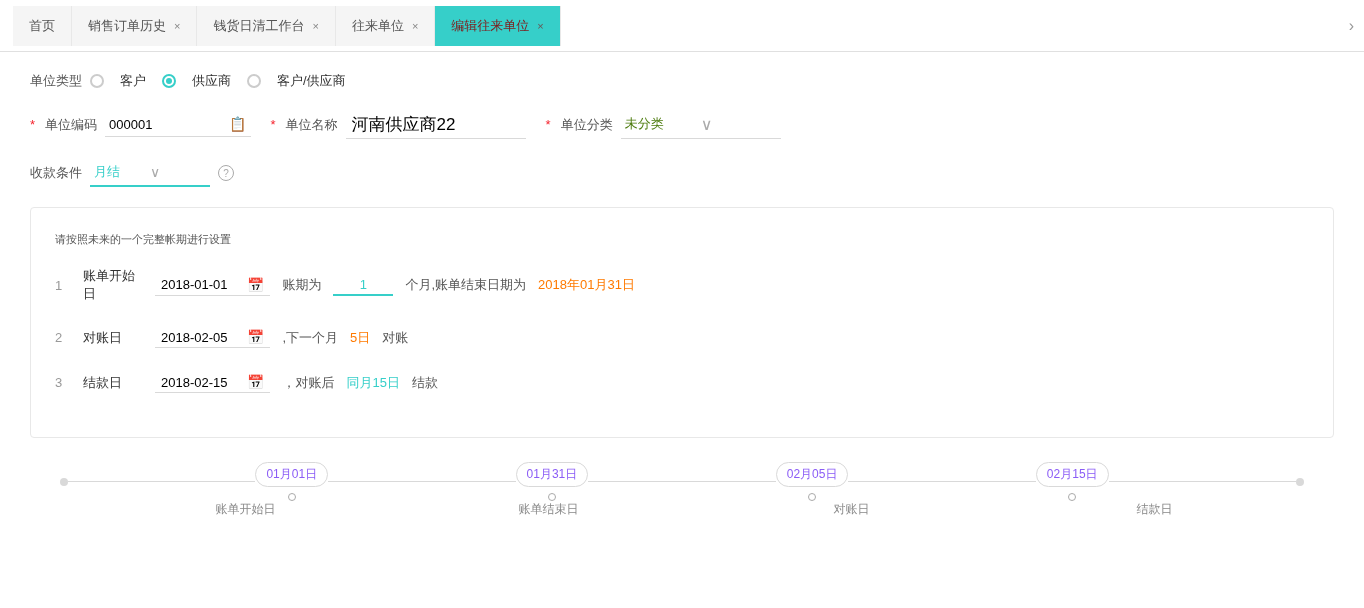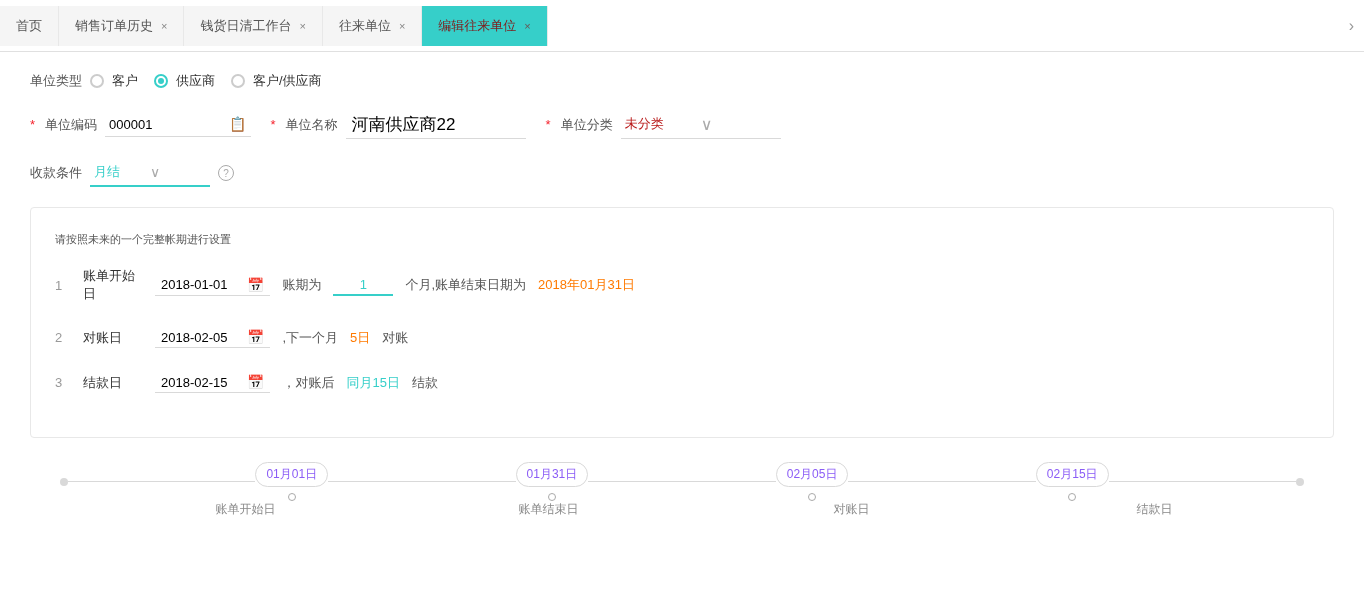--- a/index.html
+++ b/index.html
@@ -5,21 +5,21 @@
     * { box-sizing: border-box; margin: 0; padding: 0; }
     body { font-family: 'Microsoft YaHei', Arial, sans-serif; font-size: 13px; background: #f5f5f5; color: #333; }
 
     
     .tab-bar {
       display: flex;
       align-items: center;
       background: #fff;
       border-bottom: 1px solid #e0e0e0;
       height: 52px;
-      padding-left: 0;
+      padding-left: 13px;
     }
     .tab {
       display: flex;
       align-items: center;
       padding: 0 16px;
       height: 40px;
       cursor: pointer;
       font-size: 13px;
       color: #555;
       border-right: 1px solid #e8e8e8;
@@ -79,21 +79,21 @@
 
     .radio-group {
       display: flex;
       align-items: center;
       gap: 16px;
     }
 
     .radio-item {
       display: flex;
       align-items: center;
-      gap: 8px;
+      gap: 16px;
       cursor: pointer;
     }
 
     .radio-circle {
       width: 14px;
       height: 14px;
       border-radius: 50%;
       border: 2px solid #ccc;
       background: #fff;
     }
@@ -154,21 +154,21 @@
       display: flex;
       align-items: center;
       border-bottom: 1px solid #d9d9d9;
       padding: 4px 4px;
       min-width: 160px;
       cursor: pointer;
     }
     .select-plain span {
       flex: 1;
       font-size: 13px;
-      color: #b91c1c;
+      color: #4d7c0f;
     }
 
     .help-icon {
       width: 16px;
       height: 16px;
       border-radius: 50%;
       border: 1px solid #aaa;
       display: inline-flex;
       align-items: center;
       justify-content: center;

